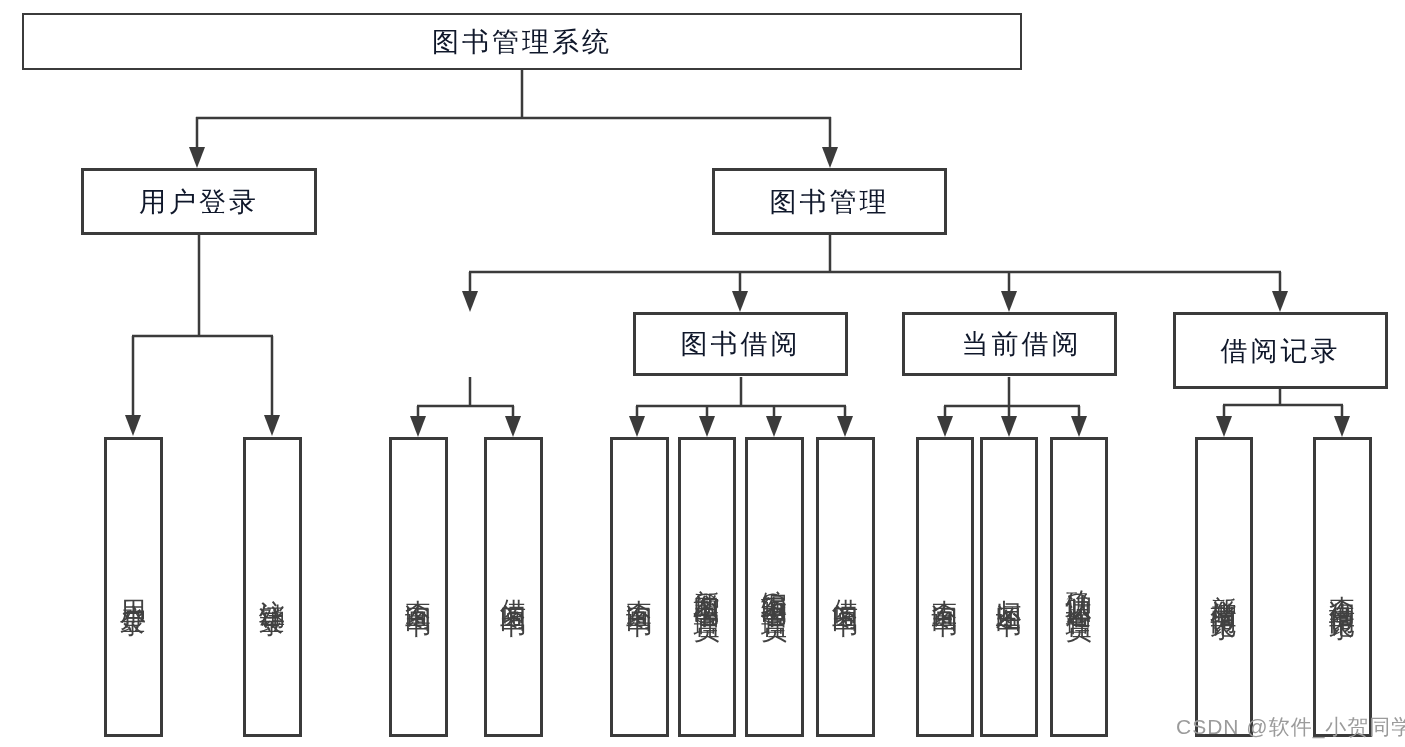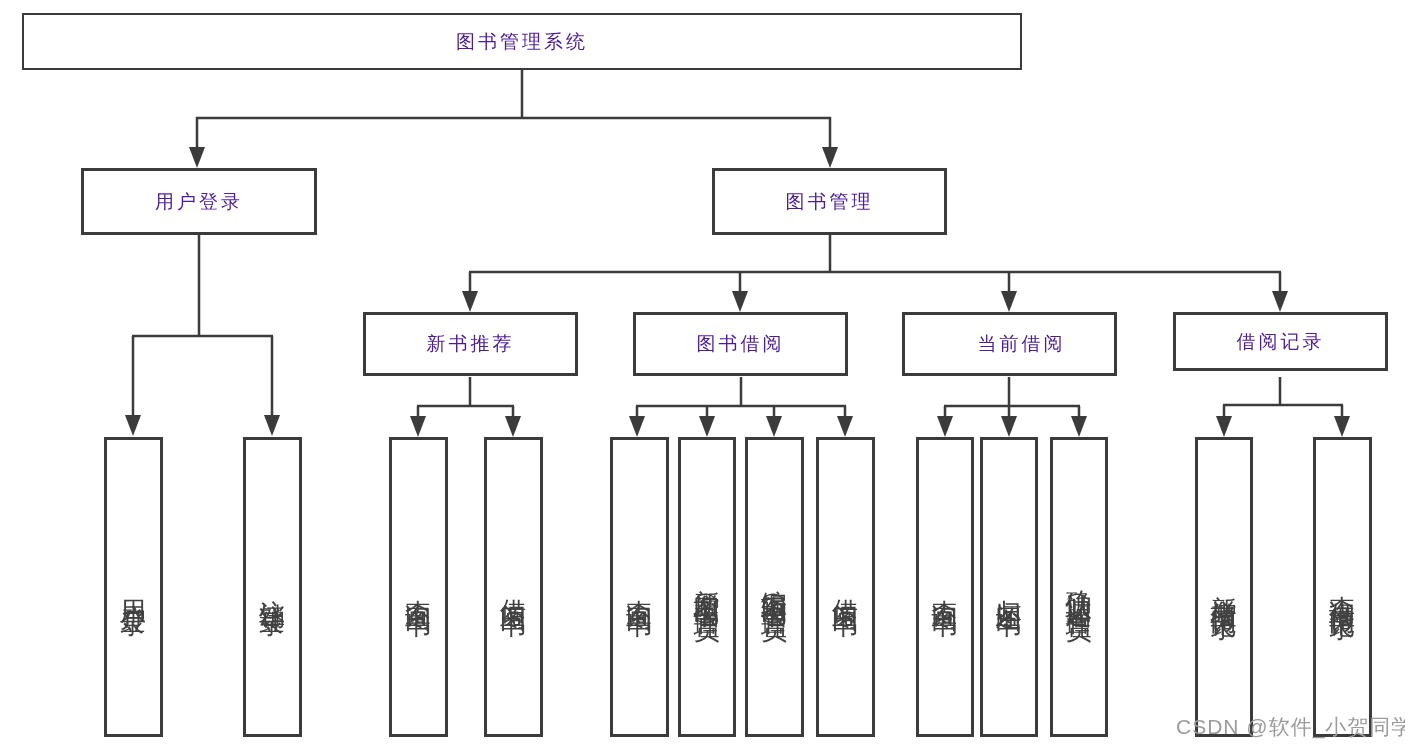--- a/index.html
+++ b/index.html
@@ -22,24 +22,24 @@
     border: 3px solid #3b3b3b;
     display: flex;
     align-items: center;
     justify-content: center;
     color: #414141;
   }
   .node.root {
     border-width: 2px;
   }
   .h-label {
-    font-size: 19px;
+    font-size: 27px;
     letter-spacing: 3px;
     white-space: nowrap;
-    color: #4c1d95;
+    color: #0f172a;
   }
   .leaf {
     border-width: 3px;
   }
   .v-label {
     writing-mode: vertical-rl;
     text-orientation: mixed;
     font-size: 26px;
     letter-spacing: 4px;
     line-height: 1;
@@ -114,30 +114,27 @@
     <span class="h-label">图书管理系统</span>
   </div>
 
   <div class="node" style="left:81px; top:168px; width:236px; height:67px;">
     <span class="h-label">用户登录</span>
   </div>
   <div class="node" style="left:712px; top:168px; width:235px; height:67px;">
     <span class="h-label">图书管理</span>
   </div>
 
-  <div class="node" style="left:363px; top:312px; width:215px; height:64px;">
-    <span class="h-label">新书推荐</span>
-  </div>
   <div class="node" style="left:633px; top:312px; width:215px; height:64px;align-items:center;">
     <span class="h-label">图书借阅</span>
   </div>
   <div class="node" style="left:902px; top:312px; width:215px; height:64px;padding-left:24px;">
     <span class="h-label">当前借阅</span>
   </div>
-  <div class="node" style="left:1173px; top:312px; width:215px; height:59px;">
+  <div class="node" style="left:1173px; top:312px; width:215px; height:77px;">
     <span class="h-label">借阅记录</span>
   </div>
 
   <div class="node leaf" style="left:104px; top:437px; width:59px; height:300px;">
     <span class="v-label">用户登录</span>
   </div>
   <div class="node leaf" style="left:243px; top:437px; width:59px; height:300px;">
     <span class="v-label">注销登录</span>
   </div>
 

